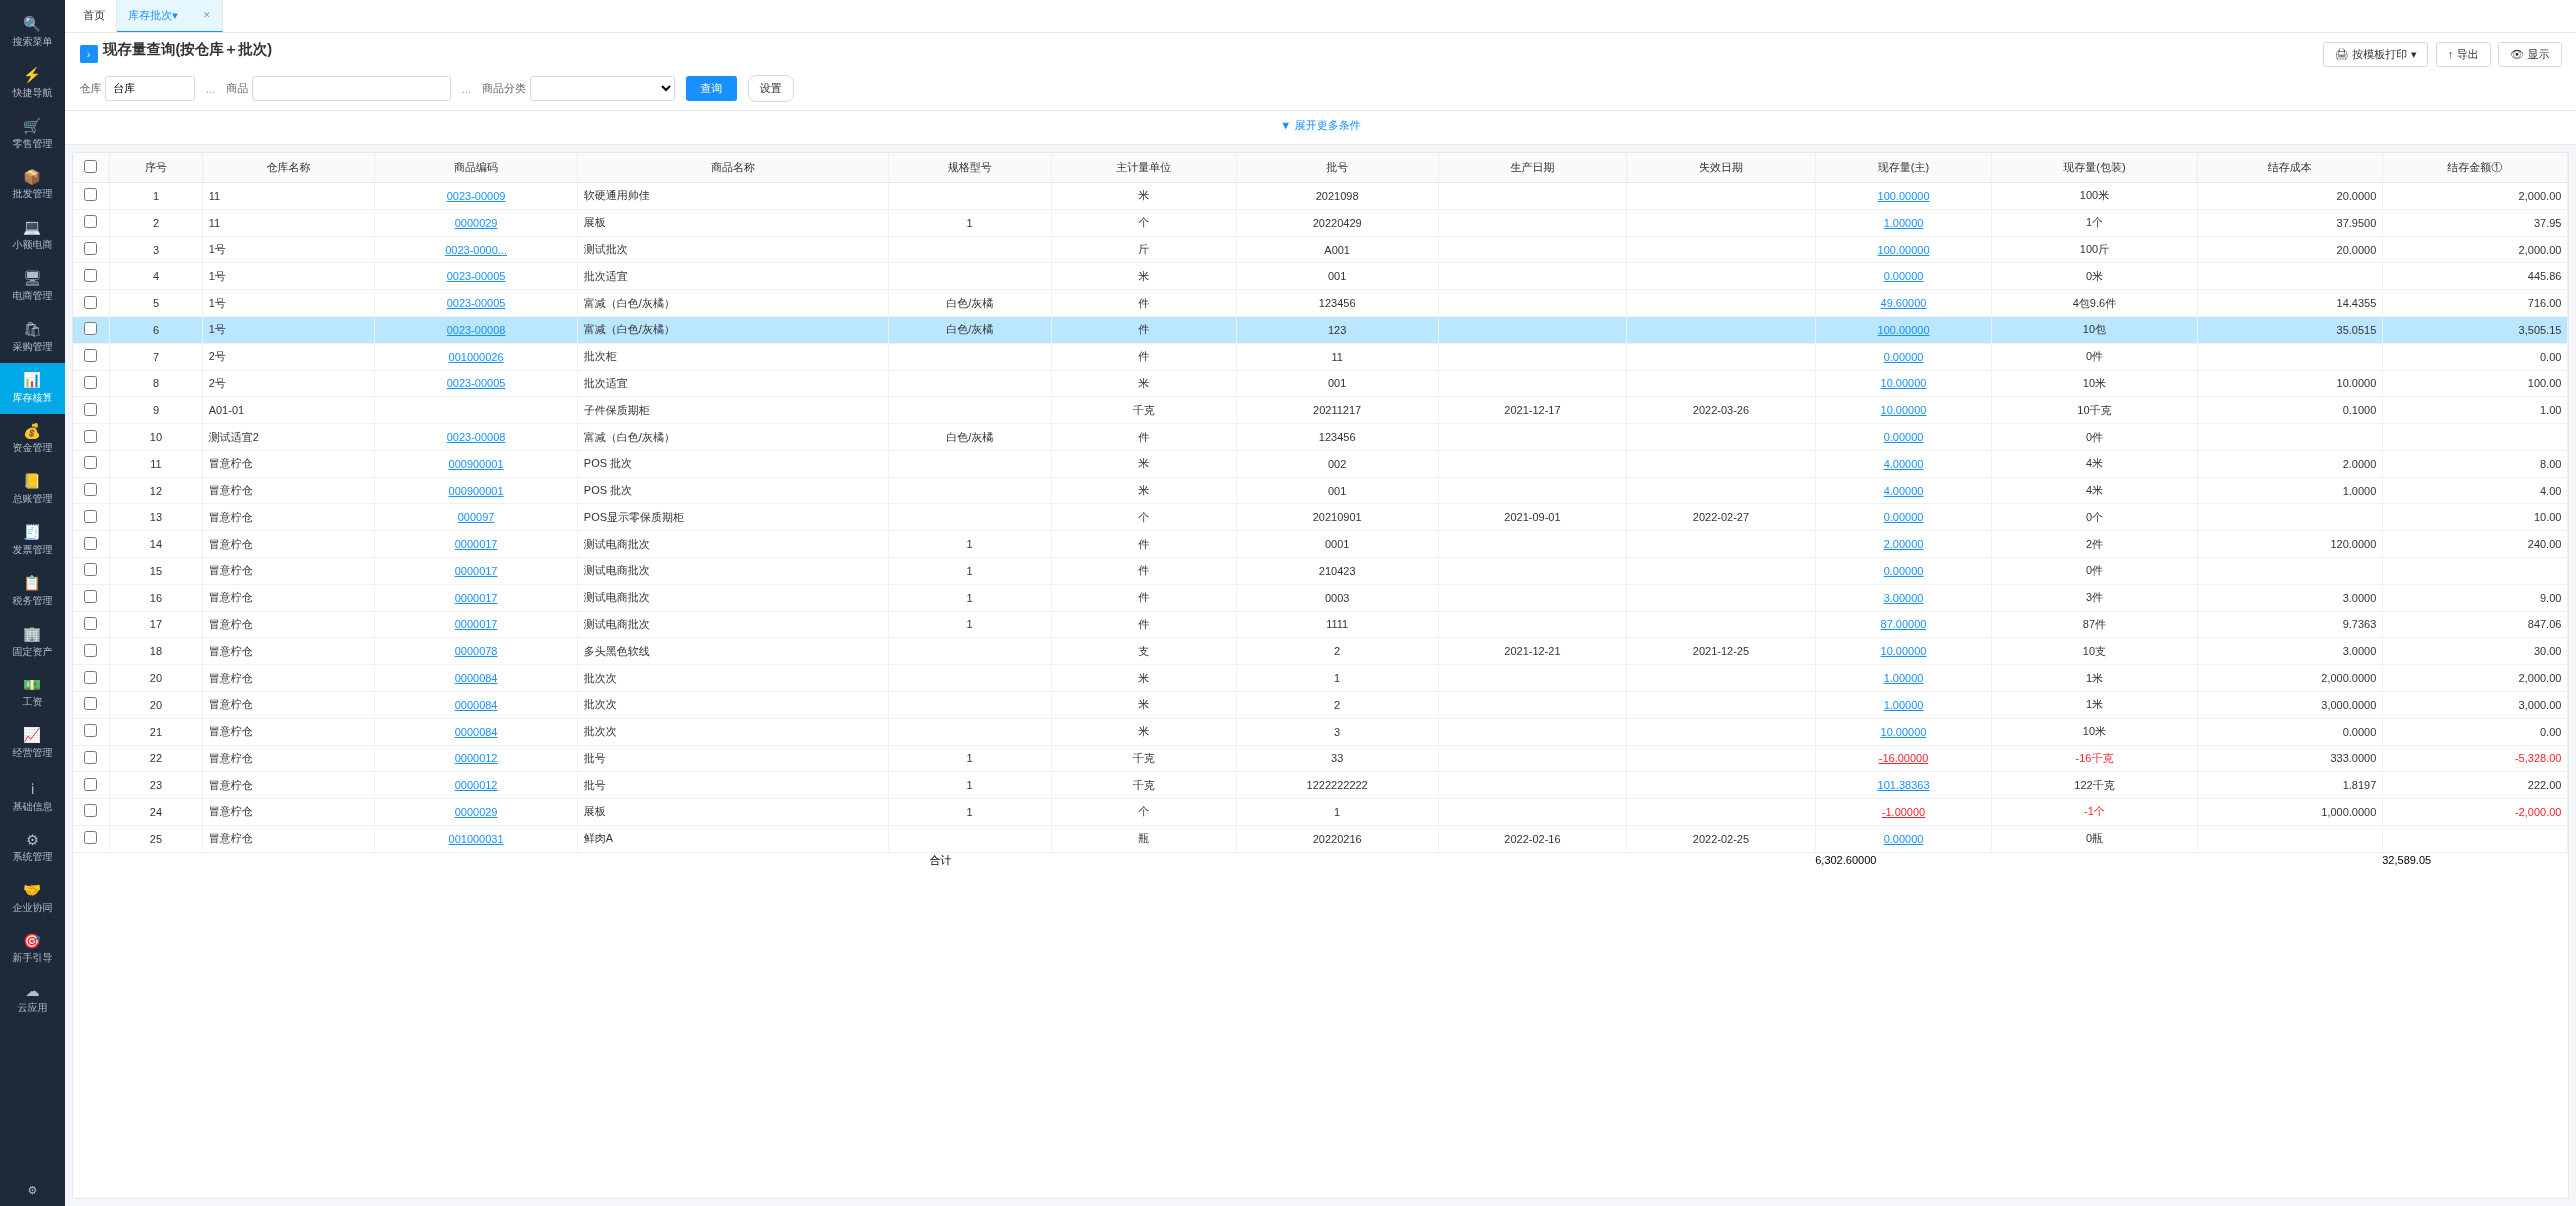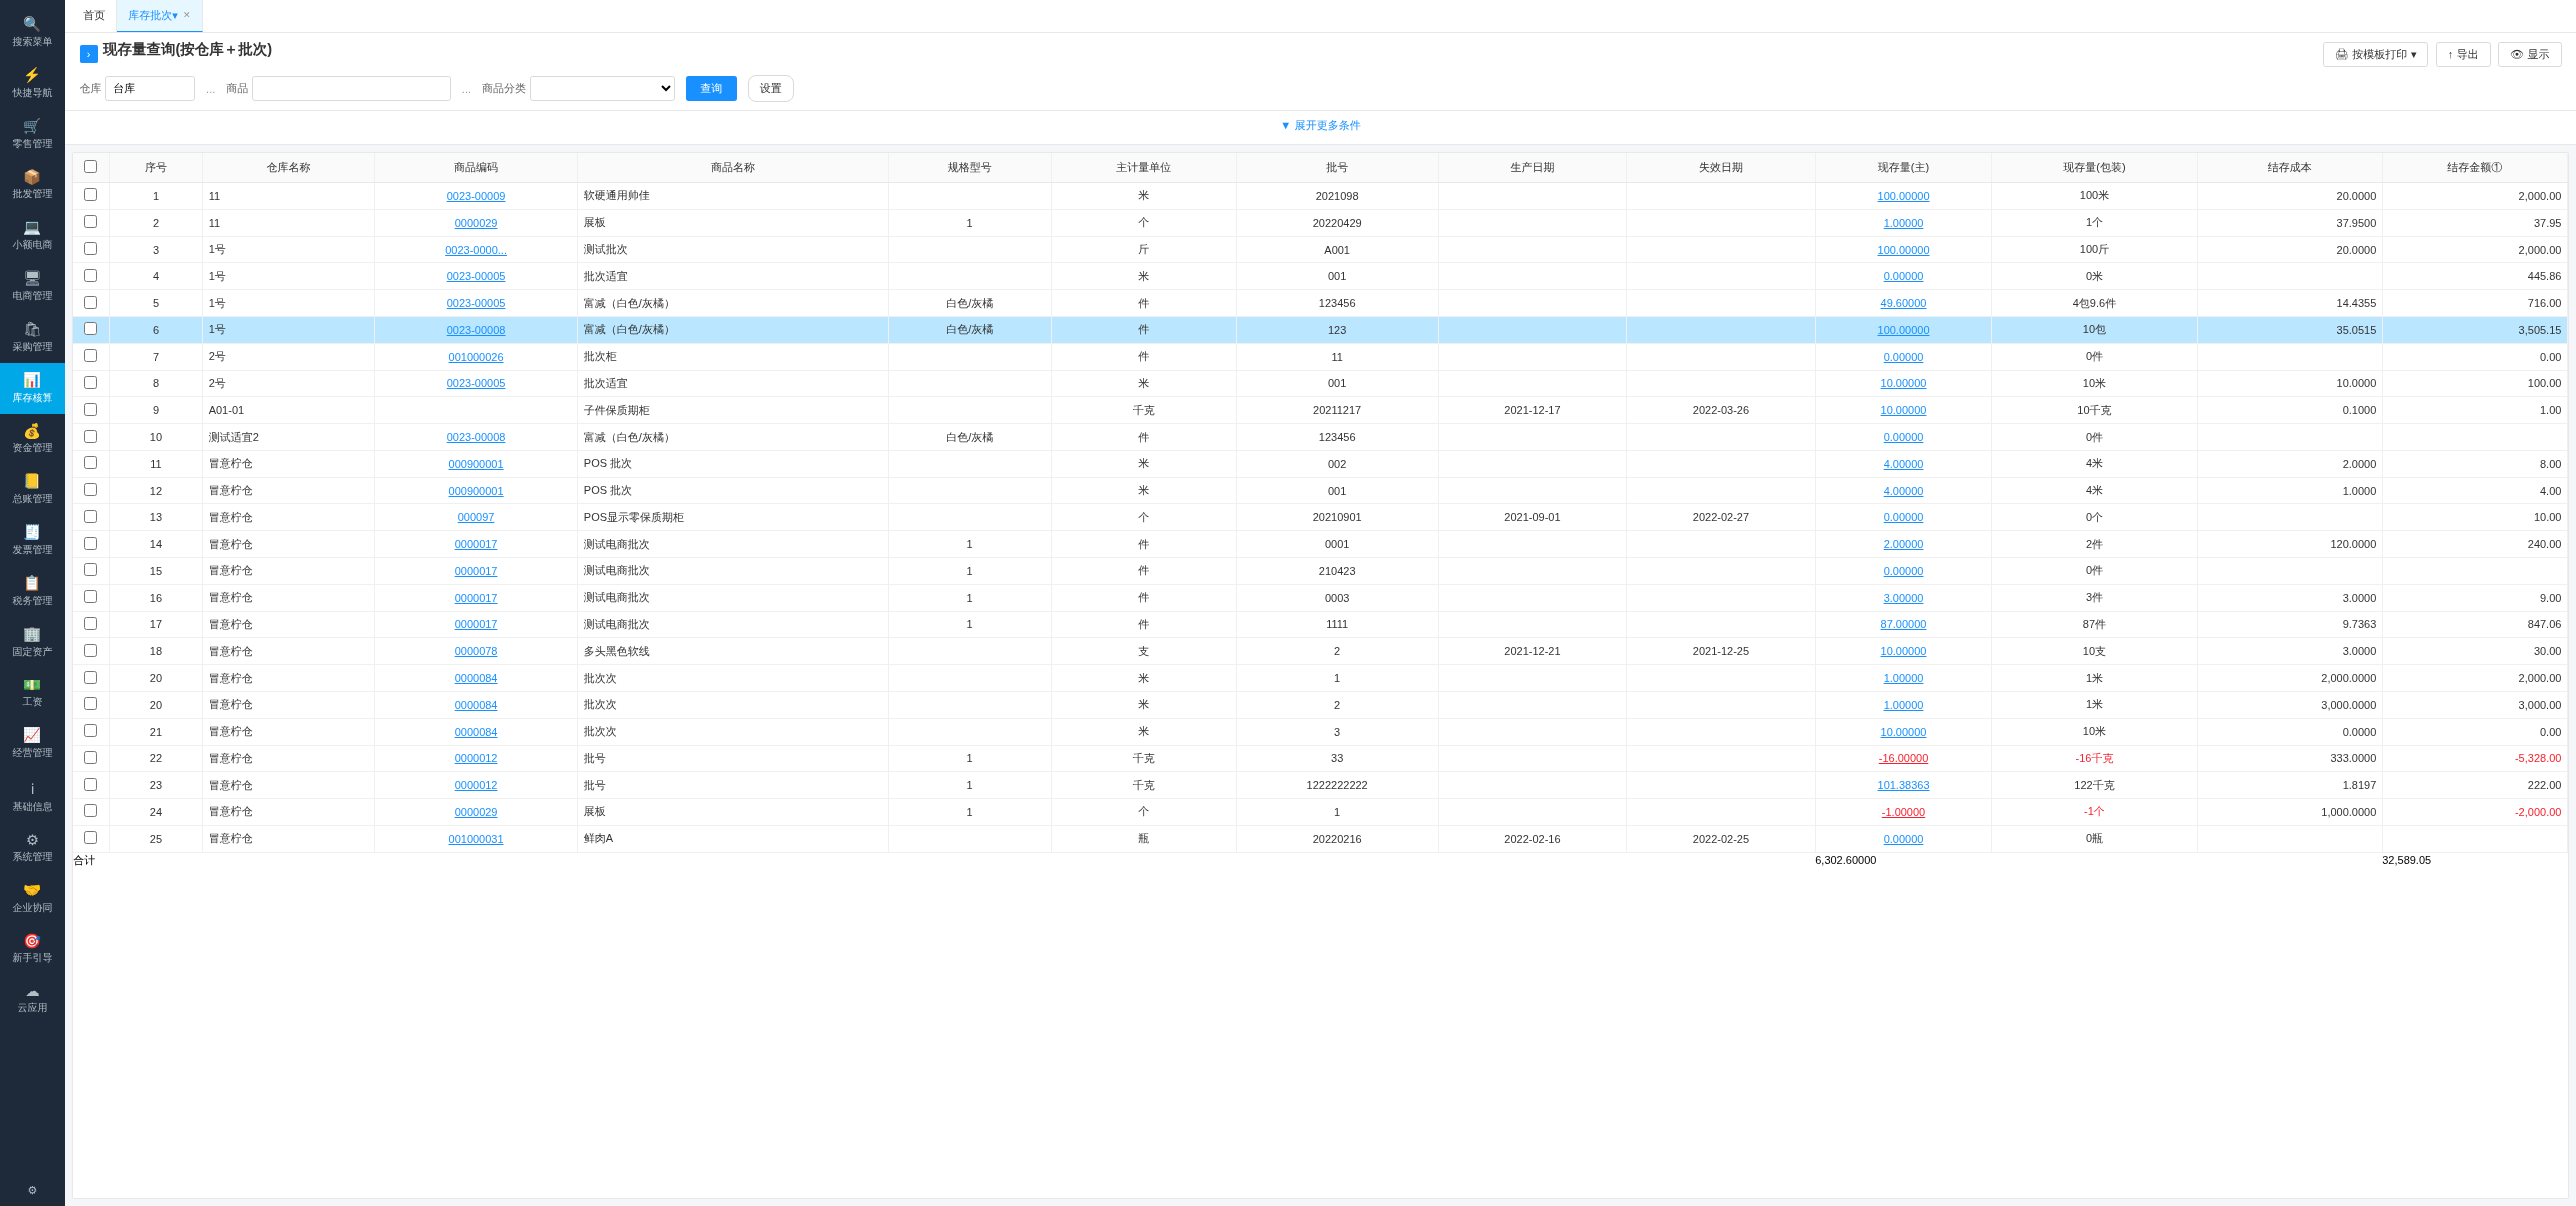--- a/index.html
+++ b/index.html
@@ -63,20 +63,21 @@
       align-items: center;
       cursor: pointer;
       font-size: 11px;
       color: #333;
       border-right: 0.9px solid #e8e8e8;
     }
     .nav-tab.active {
       background: #e6f7ff;
       color: #1890ff;
       border-bottom: 1.8px solid #1890ff;
+      gap: 20px;
     }
     .nav-tab-close {
       margin-left: 5.4px;
       color: #999;
       font-size: 9px;
       cursor: pointer;
     }
 
     
     .content-area {
@@ -834,21 +835,21 @@
     <td>2022-02-16</td>
     <td>2022-02-25</td>
     <td class="link ">0.00000</td>
     <td class="">0瓶</td>
     <td class="num"></td>
     <td class="num "></td>
   </tr>
           </tbody>
         <tfoot>
           <tr class="total-row">
-            <td colspan="10" style="text-align:left; padding-right:7.2px;">合计</td>
+            <td colspan="10" style="text-align:center; padding-right:7.2px;">合计</td>
             <td class="num link">6,302.60000</td>
             <td></td>
             <td></td>
             <td class="num">32,589.05</td>
           </tr>
         </tfoot>
       </table>
     </div>
 
   </div>

